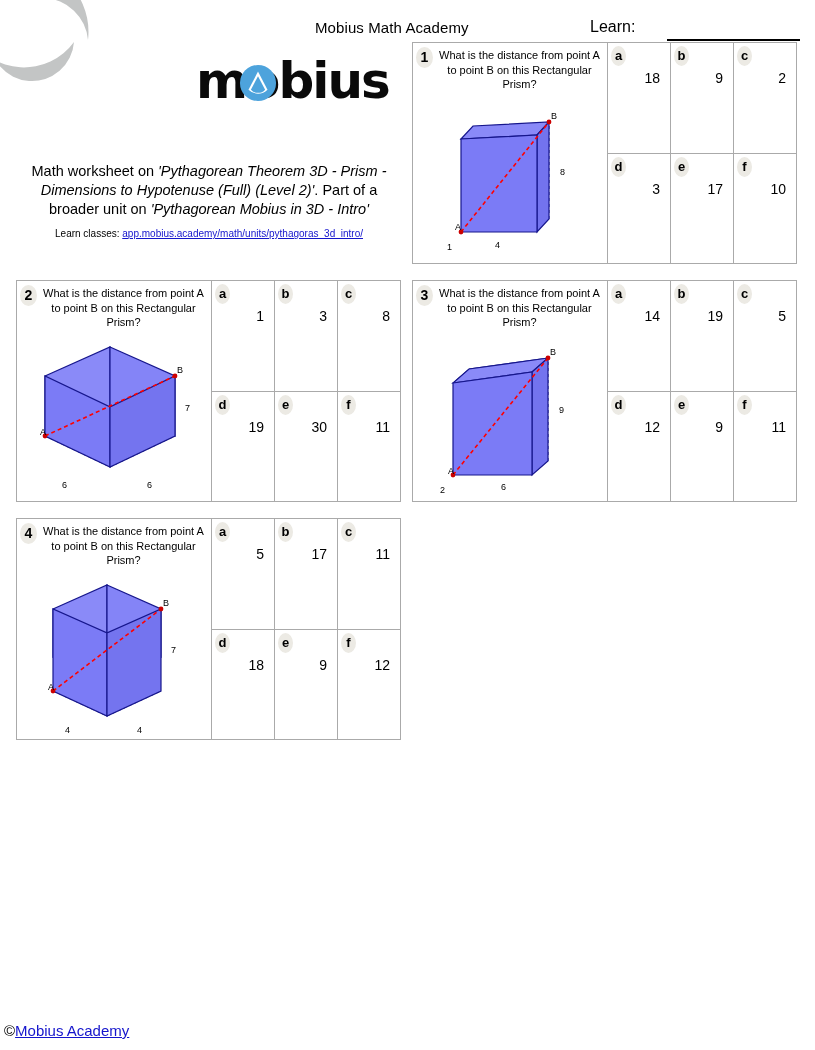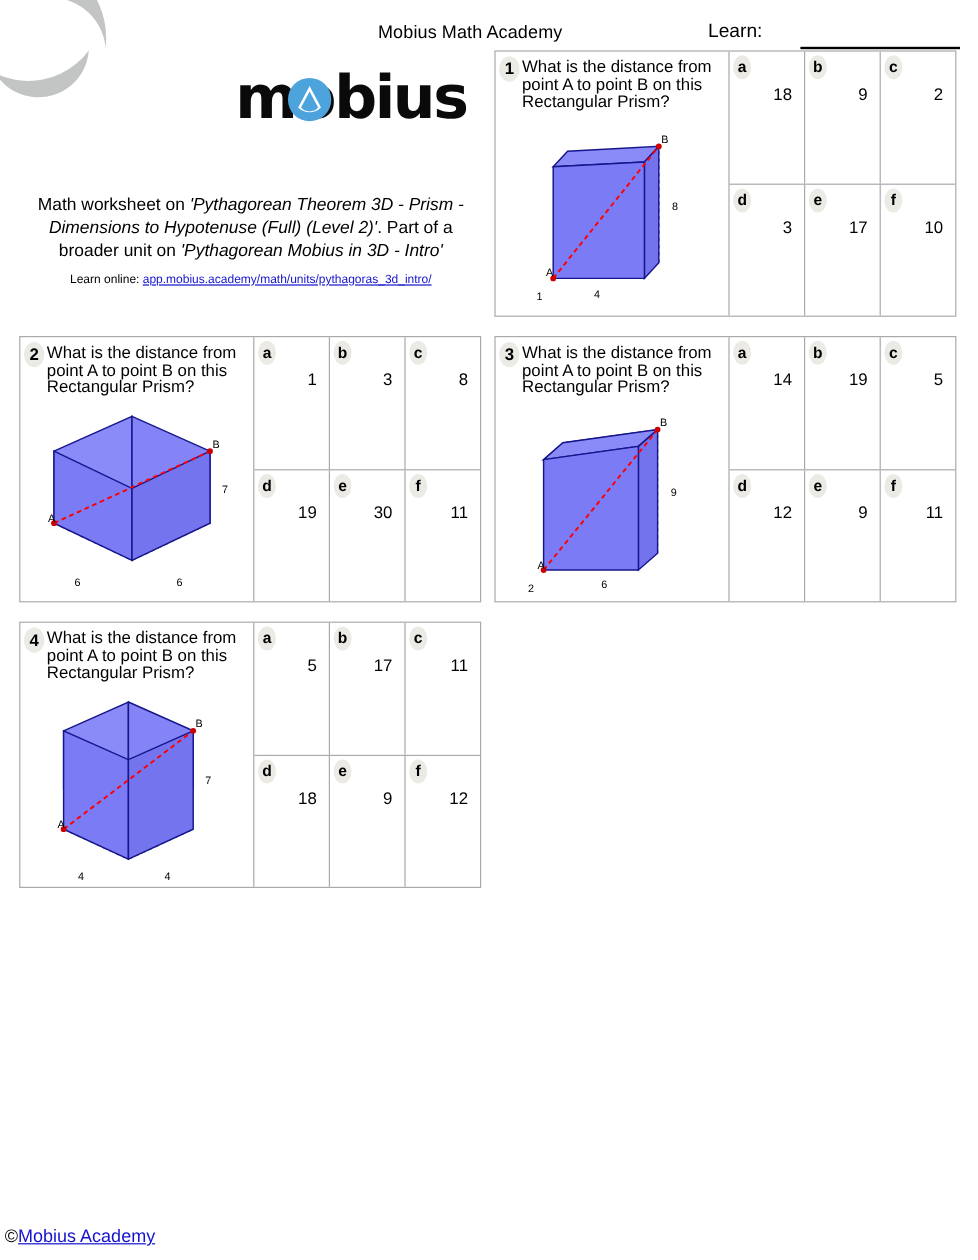--- a/index.html
+++ b/index.html
@@ -61,21 +61,21 @@
     position: relative; padding: 0;
   }
   .qnum {
     position: absolute; left: 3px; top: 4px;
     width: 17px; height: 21px; border-radius: 50%;
     background: #eceae4;
     font-weight: bold; font-size: 14px; line-height: 21px; text-align: center;
   }
   .qtext {
     position: absolute; left: 22px; top: 5px; right: 3px;
-    font-size: 14px; line-height: 14.5px; 
+    font-size: 11px; line-height: 14.5px; text-align: center;
   }
   .figure { position: absolute; left: 0; right: 0; top: 52px; bottom: 2px; }
 
   .card-right { flex: 1; display: flex; flex-direction: column; }
   .opt-row { flex: 1; display: flex; }
   .opt-row.top { border-bottom: 1px solid #aaaaaa; }
   .opt-cell { flex: 1; position: relative; border-right: 1px solid #aaaaaa; }
   .opt-cell:last-child { border-right: none; }
   .opt-letter {
     position: absolute; left: 3px; top: 3px;
@@ -124,21 +124,21 @@
     <path d="M 20 8 L 30 27 A 14 14 0 0 1 10 27 Z" fill="#ffffff"></path>
     <path d="M 20 13 L 27.5 27 A 10 10 0 0 1 12.5 27 Z" fill="#4da3dc"></path>
   </svg>
 </div>
 
 <div class="blurb">
   <span>Math worksheet on </span><span class="em">'Pythagorean Theorem 3D - Prism - Dimensions to Hypotenuse (Full) (Level 2)'</span><span>.</span>
   <span>Part of a broader unit on </span><span class="em">'Pythagorean Mobius in 3D - Intro'</span>
 </div>
 <div class="learn-line">
-  <span>Learn online:</span>
+  <span>Learn classes:</span>
   <a class="learn-link" href="#">app.mobius.academy/math/units/pythagoras_3d_intro/</a>
 </div>
 
 <div class="card" id="card-1">
   <div class="card-left">
     <div class="qnum">1</div>
     <div class="qtext">What is the distance from point A to point B on this Rectangular Prism?</div>
     <div class="figure">
       <svg viewBox="0 0 195 170" width="195" height="170" aria-hidden="true">
 

